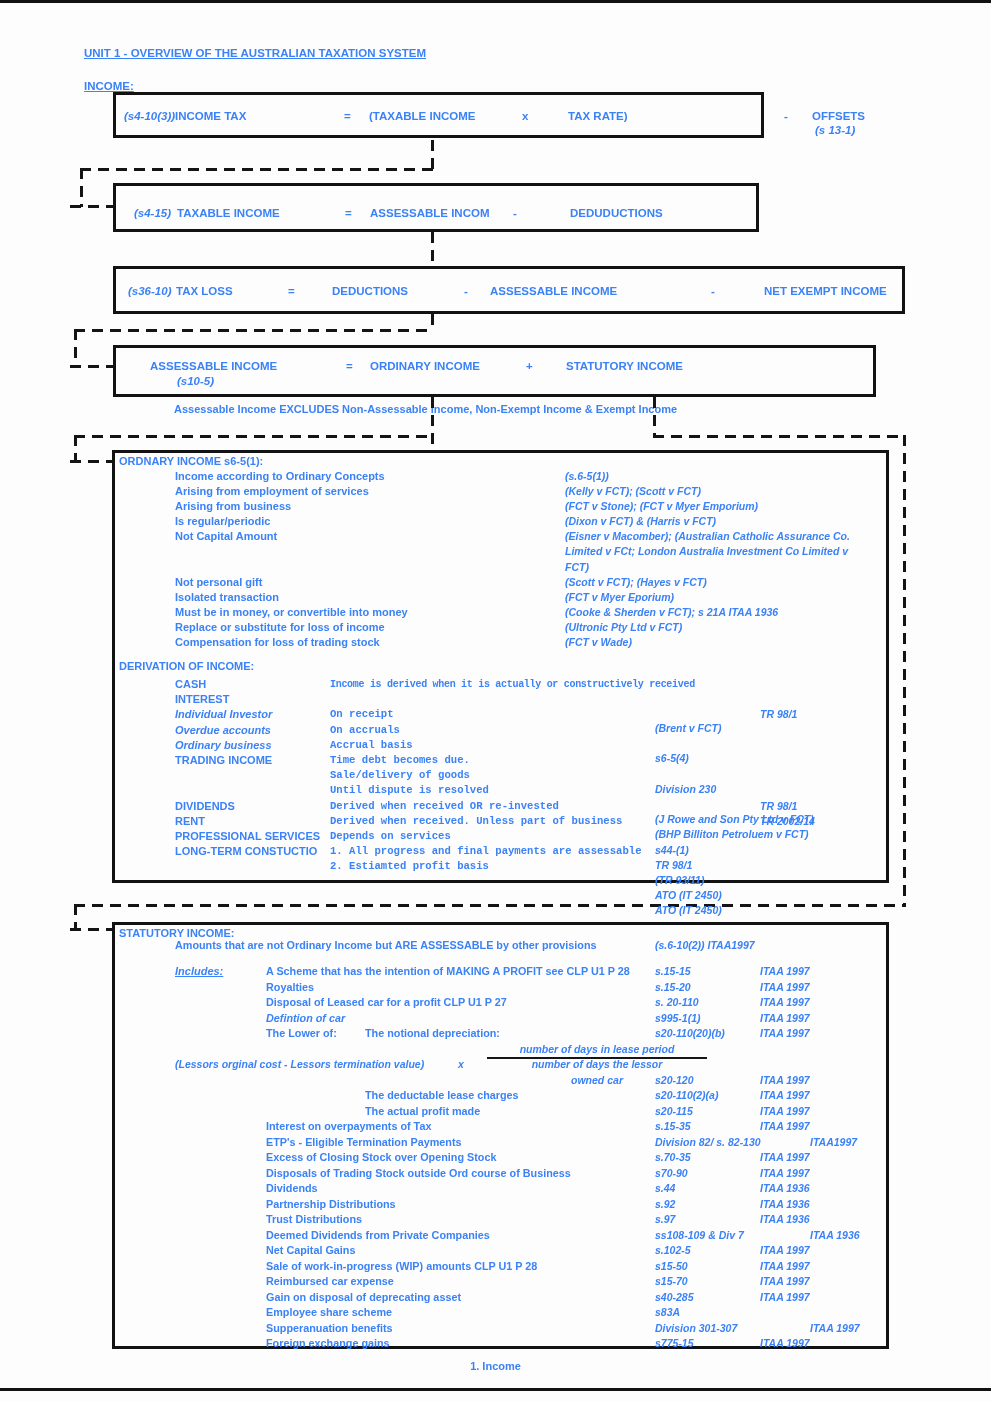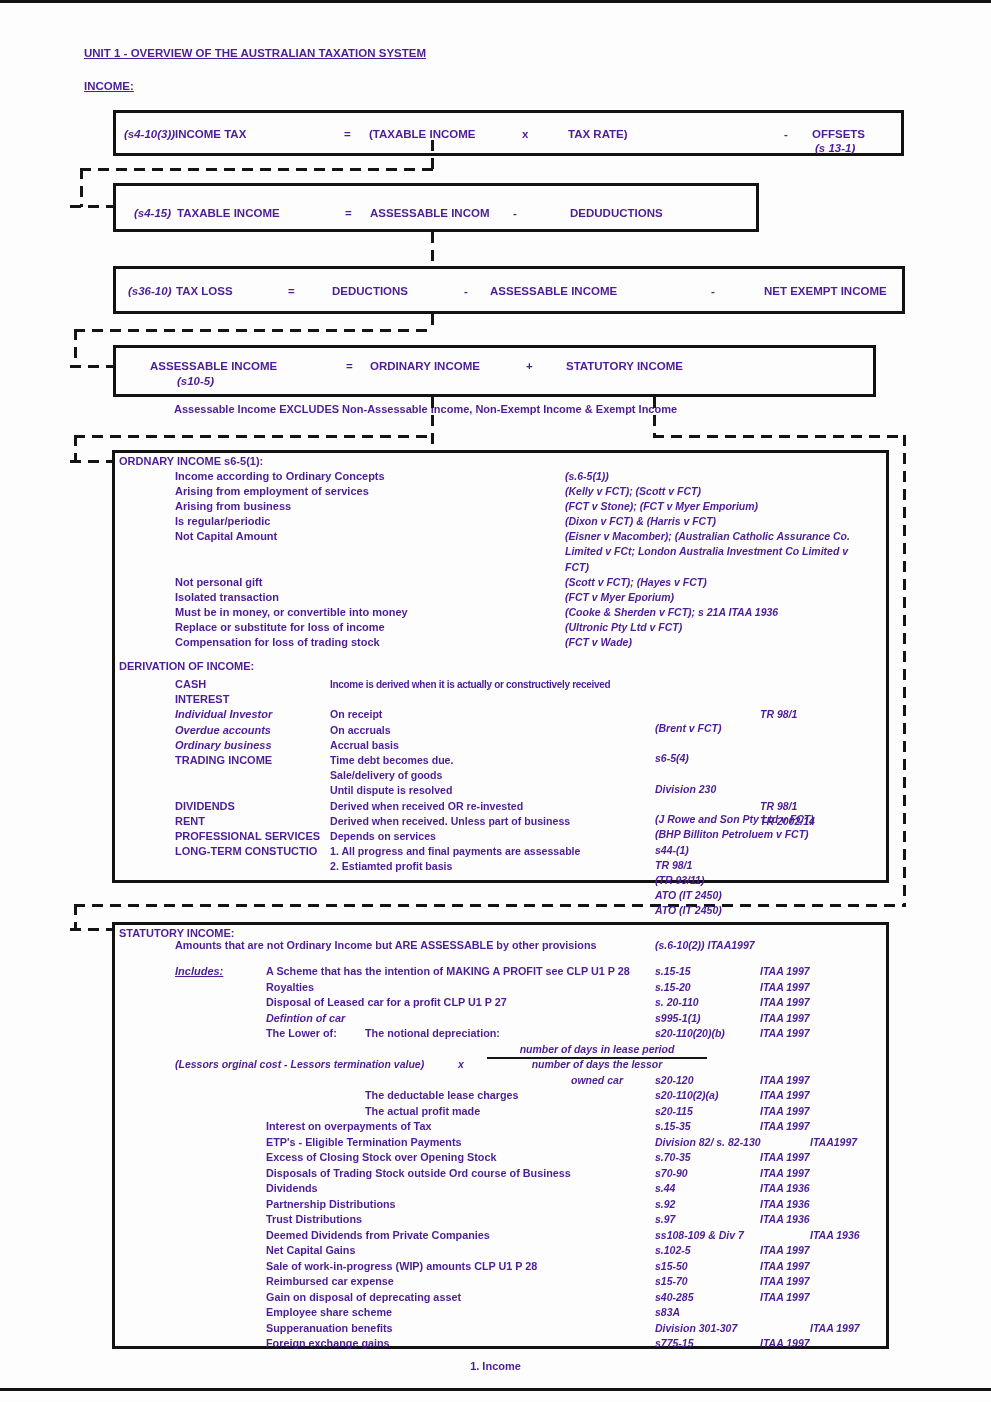--- a/index.html
+++ b/index.html
@@ -1,17 +1,17 @@
 <!DOCTYPE html>
 <html><head>
 <meta charset="utf-8">
 <style>
   html,body { margin:0; padding:0; background:#d9d9d9; }
   .page { position:relative; width:991px; height:1402px; margin:0 auto; background:#fdfdfd;
-          font-family:"Liberation Sans", sans-serif; font-weight:bold; color:#4c1d95; overflow:hidden; }
+          font-family:"Liberation Sans", sans-serif; font-weight:bold; color:#3b82f6; overflow:hidden; }
   .rule { position:absolute; left:0; width:991px; height:3px; background:#121212; }
   .doc-title { position:absolute; left:84px; top:47px; font-size:11.5px; text-decoration:underline; white-space:nowrap; }
   .sec-label { position:absolute; left:84px; top:80px; font-size:11.5px; text-decoration:underline; white-space:nowrap; }
   .it { font-style:italic; }
   
   .fbox { position:absolute; border:3px solid #121212; box-sizing:border-box; font-size:11.5px; background:transparent; }
   .fbox .fp { position:absolute; white-space:nowrap; line-height:13px; }
   .excl-note { position:absolute; left:174px; top:403px; font-size:11px; white-space:nowrap; }
   
   .dh { position:absolute; height:3px; background:repeating-linear-gradient(to right,#141414 0 11px,transparent 11px 18px); }
@@ -23,21 +23,21 @@
   .row { position:relative; }
   .cell { position:absolute; top:0; white-space:nowrap; line-height:13px; }
   
   .o-rows { top:17px; } .o-rows .row { height:15.1px;text-align:right; }
   .o-label { left:60px; font-size:11px; }
   .o-cite  { left:450px; font-size:10.5px; font-style:italic; }
   
   .d-title { position:absolute; left:4px; top:207px; font-size:11px; white-space:nowrap; }
   .d-rows { top:225px; } .d-rows .row { height:15.2px; }
   .d-label { left:60px; font-size:11px; }
-  .d-desc  { left:215px; font-size:10.6px; }
+  .d-desc  { left:215px; font-size:10.6px;font-family:Liberation Mono, monospace; }
   .d-cite  { left:540px; font-size:10.5px; font-style:italic;margin-top:44px; }
   .d-extra { left:645px; font-size:10.5px; font-style:italic; }
   .it-label .d-label { font-style:italic; }
   .tight .d-desc { font-size:10px; letter-spacing:-0.3px; }
   
   .s-amounts { position:absolute; top:14px; left:0; right:0; height:15px; }
   .s-amounts .txt { position:absolute; left:60px; top:0; font-size:10.8px; white-space:nowrap; line-height:13px; }
   .s-amounts .cit { position:absolute; left:540px; top:0; font-size:10.5px; font-style:italic; white-space:nowrap; line-height:13px; }
   .s-rows { top:40px; } .s-rows .row { height:15.5px; }
   .s-inc   { left:60px;  font-size:11px; font-style:italic; text-decoration:underline; }
@@ -57,21 +57,21 @@
 <body>
 
 <div class="page">
 
   <div class="rule" style="top:0"></div>
   <div class="rule" style="top:1388px"></div>
 
   <div class="doc-title">UNIT 1 - OVERVIEW OF THE AUSTRALIAN TAXATION SYSTEM</div>
   <div class="sec-label">INCOME:</div>
 
-  <div class="fbox" style="left:113px;top:110px;width:791px;height:46px">
+  <div class="fbox" style="left:113px;top:92px;width:651px;height:46px">
     <span class="fp it" style="left:8px;top:15px">(s4-10(3))</span>
     <span class="fp" style="left:59px;top:15px">INCOME TAX</span>
     <span class="fp" style="left:228px;top:15px">=</span>
     <span class="fp" style="left:253px;top:15px">(TAXABLE INCOME</span>
     <span class="fp" style="left:406px;top:15px">x</span>
     <span class="fp" style="left:452px;top:15px">TAX RATE)</span>
     <span class="fp" style="left:668px;top:15px">-</span>
     <span class="fp" style="left:696px;top:15px">OFFSETS</span>
     <span class="fp it" style="left:699px;top:29px">(s 13-1)</span>
   </div>

